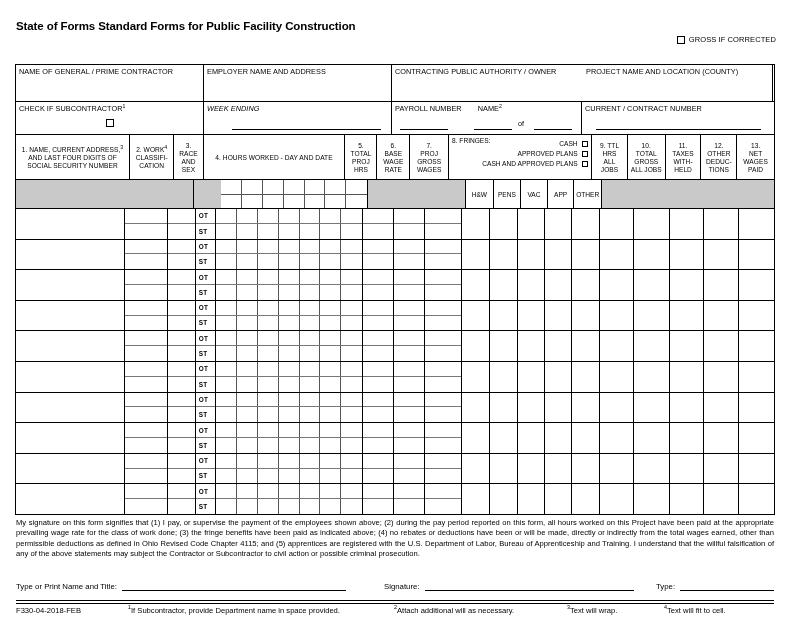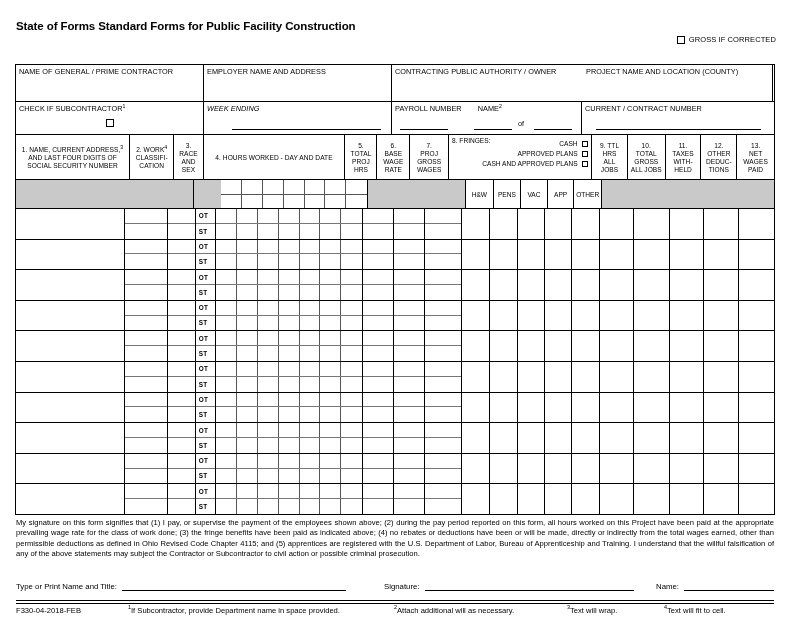--- a/index.html
+++ b/index.html
@@ -1032,21 +1032,21 @@
   <div class="sigrow">
     <div class="seg" style="left:0;width:330px;">
       <span>Type or Print Name and Title:</span>
       <span class="ruleline" style="flex:1;"></span>
     </div>
     <div class="seg" style="left:368px;width:250px;">
       <span>Signature:</span>
       <span class="ruleline" style="flex:1;"></span>
     </div>
     <div class="seg" style="left:640px;width:118px;">
-      <span>Name:</span>
+      <span>Type:</span>
       <span class="ruleline" style="flex:1;"></span>
     </div>
   </div>
 
   <div class="hr-double"></div>
 
   <div class="footnotes">
     <div class="fn" style="left:0;top:1px;">F330-04-2018-FEB</div>
     <div class="fn" style="left:112px;top:1px;"><span class="fnum">1</span><span>If Subcontractor, provide Department name in space provided.</span></div>
     <div class="fn" style="left:378px;top:1px;"><span class="fnum">2</span><span>Attach additional will as necessary.</span></div>

